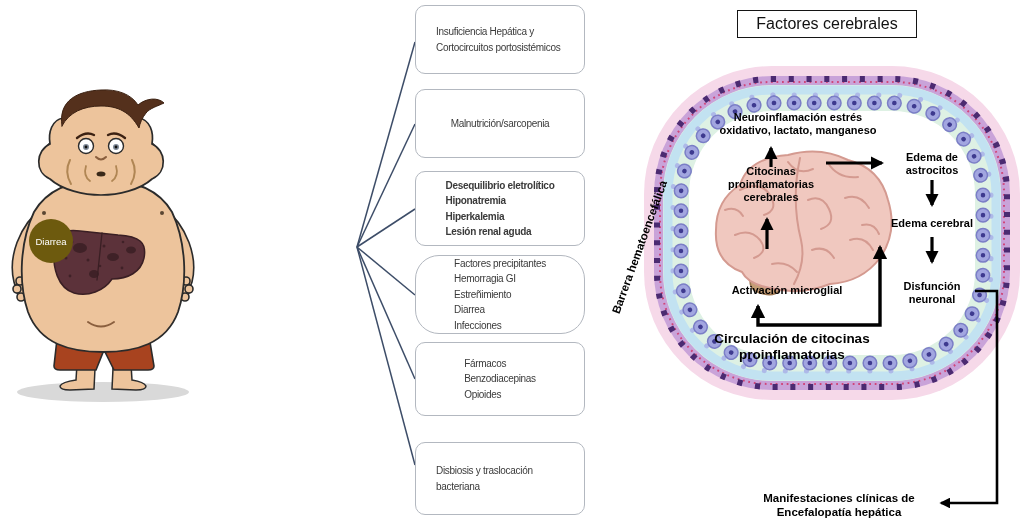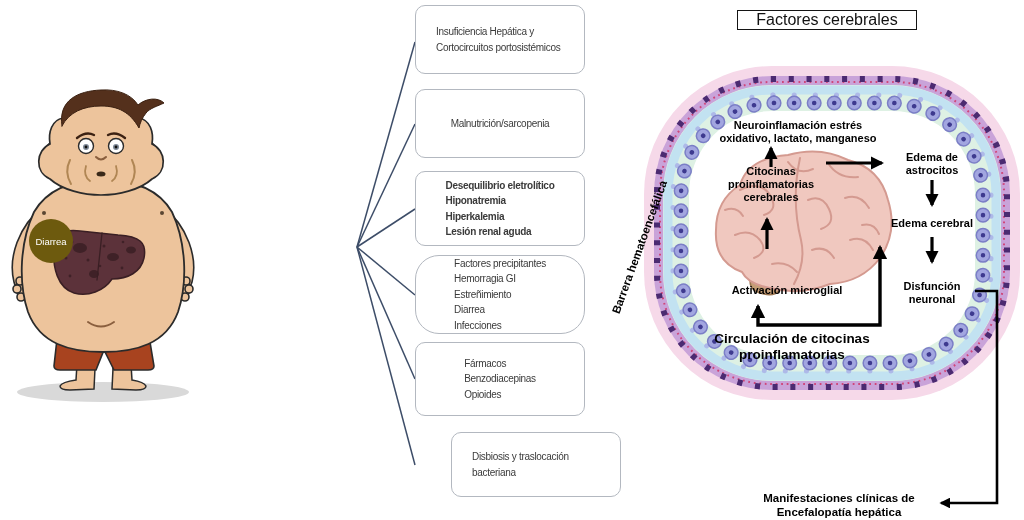--- a/index.html
+++ b/index.html
@@ -10,21 +10,21 @@
   .factor-box{position:absolute;left:415px;width:170px;background:#fff;
     border:1.3px solid #b3b8c0;border-radius:10px;box-sizing:border-box;
     display:flex;align-items:center;justify-content:center;text-align:left;
     font-size:10px;letter-spacing:-0.3px;color:#3a3a3a;line-height:1.55;padding:2px 20px;}
   .factor-box .txt{white-space:pre-line;}
   .hub{position:absolute;left:210px;top:215px;width:147px;height:47px;background:#fff;
     border:1.3px solid #b3b8c0;border-radius:10px;box-sizing:border-box;
     display:flex;align-items:center;justify-content:center;text-align:center;
     font-size:10.5px;color:#3a3a3a;}
   
-  .title-box{position:absolute;left:737px;top:10px;width:180px;height:20px;
+  .title-box{position:absolute;left:737px;top:10px;width:180px;height:28px;
     border:1.6px solid #141414;box-sizing:border-box;display:flex;align-items:center;
     justify-content:center;font-size:16px;color:#111;background:#fff;}
   .lbl{position:absolute;font-weight:bold;color:#000;text-align:center;
     white-space:pre-line;font-size:11px;line-height:1.2;}
   .lbl-big{font-size:13.5px;line-height:1.15;}
   .lbl-out{font-size:11.5px;line-height:1.25;}
   .barrera{position:absolute;left:552px;top:241px;width:175px;text-align:center;
     font-weight:bold;font-size:11.5px;color:#000;transform:rotate(-70deg);}
   .badge{position:absolute;left:29px;top:219px;width:44px;height:44px;border-radius:50%;
     background:#6d5a0e;color:#fff;font-size:9.5px;display:flex;align-items:center;
@@ -187,29 +187,29 @@
 Hemorragia GI
 Estreñimiento
 Diarrea
 Infecciones</span>
   </div>
   <div class="factor-box" style="top:342px;height:74px;border-radius:10px;">
     <span class="txt">Fármacos
 Benzodiacepinas
 Opioides</span>
   </div>
-  <div class="factor-box" style="top:432px;height:65px;margin-left:36px;">
+  <div class="factor-box" style="top:442px;height:73px;">
     <span class="txt">Disbiosis y traslocación bacteriana</span>
   </div>
 
   <div class="title-box">Factores cerebrales</div>
 
   <div class="barrera">Barrera  hematoencefálica</div>
 
-  <div class="lbl" style="left:712px;top:119px;width:172px;">Neuroinflamación estrés
+  <div class="lbl" style="left:712px;top:111px;width:172px;">Neuroinflamación estrés
 oxidativo, lactato, manganeso</div>
   <div class="lbl" style="left:723px;top:165px;width:96px;">Citocinas
 proinflamatorias
 cerebrales</div>
   <div class="lbl" style="left:894px;top:151px;width:76px;">Edema de
 astrocitos</div>
   <div class="lbl" style="left:884px;top:217px;width:96px;">Edema cerebral</div>
   <div class="lbl" style="left:894px;top:280px;width:76px;">Disfunción
 neuronal</div>
   <div class="lbl" style="left:722px;top:284px;width:130px;">Activación microglial</div>

